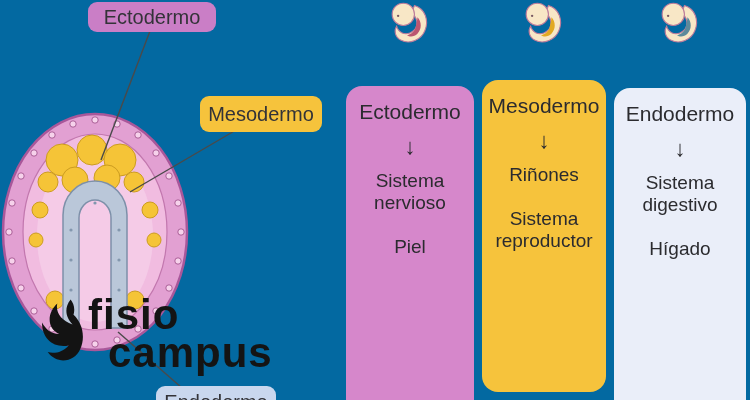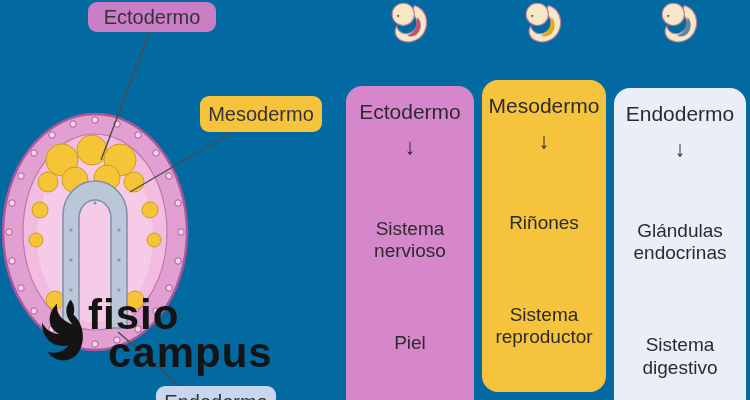--- a/index.html
+++ b/index.html
@@ -21,21 +21,21 @@
   .col{
     position:absolute;border-radius:16px;box-sizing:border-box;
     display:flex;flex-direction:column;align-items:center;gap:22px;
     padding:14px 4px 0 4px;text-align:center;
   }
   .col1{left:346px;top:86px;width:128px;height:340px;background:#d687cb;}
   .col2{left:482px;top:80px;width:124px;height:312px;background:#f6c33c;}
   .col3{left:614px;top:88px;width:132px;height:340px;background:#eaeef9;}
   .col-title{font-size:21px;}
   .col-arrow{font-size:22px;line-height:.8;margin:-8px 0;}
-  .col-item{font-size:19px;line-height:1.18;margin-top:48px;}
+  .col-item{font-size:19px;line-height:1.18;}
   
   .fetus{position:absolute;top:-2px;width:46px;height:52px;}
   .fetus1{left:387px;}
   .fetus2{left:521px;}
   .fetus3{left:657px;}
   
   .logo{position:absolute;left:42px;top:290px;width:250px;height:92px;}
   .logo-flame{position:absolute;left:0;top:6px;width:42px;height:74px;}
   .logo-word{position:absolute;font-size:42px;font-weight:bold;color:#141414;letter-spacing:1px;line-height:1;}
   .logo-w1{left:46px;top:4px;}
@@ -151,22 +151,22 @@
   <div class="col col2">
     <div class="col-title">Mesodermo</div>
     <div class="col-arrow">↓</div>
     <div class="col-item">Riñones</div>
     <div class="col-item">Sistema reproductor</div>
   </div>
 
   <div class="col col3">
     <div class="col-title">Endodermo</div>
     <div class="col-arrow">↓</div>
-    <div class="col-item">Glándulas endocrinas</div>
     <div class="col-item">Sistema digestivo</div>
+    <div class="col-item">Hígado</div>
   </div>
 
   <div class="logo">
     <svg class="logo-flame" viewBox="0 0 44 74">
       <path d="M30 2 C22 12 26 22 32 28 C20 24 14 15 16 6 C5 16 5 32 18 38 C9 38 4 33 0 26 C0 44 13 53 28 50 C22 57 13 59 6 57 C15 70 34 68 40 54 C46 41 42 26 33 18 C35 11 33 6 30 2 Z" fill="#131313"></path>
     </svg>
     <div class="logo-word logo-w1">fisio</div>
     <div class="logo-word logo-w2">campus</div>
   </div>
 

